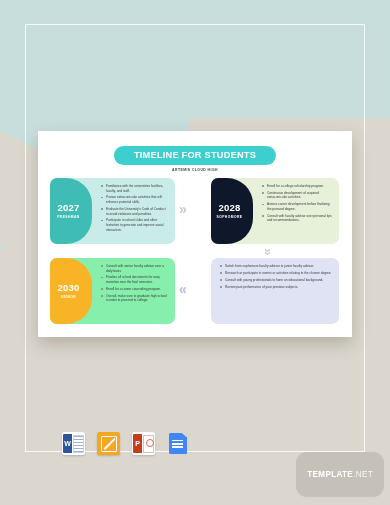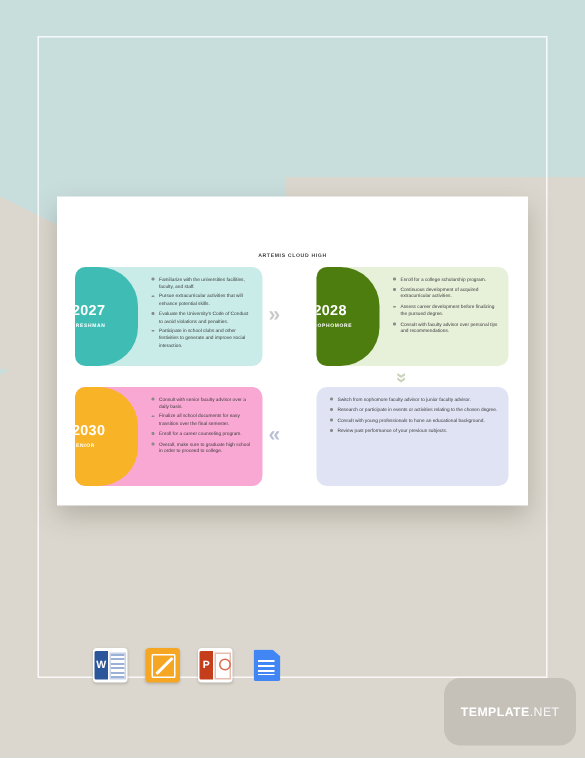--- a/index.html
+++ b/index.html
@@ -99,38 +99,38 @@
 
   .tl-card {
     position: absolute;
     border-radius: 7px;
     display: flex;
     align-items: stretch;
     overflow: hidden;
   }
   .tl-card.c1 { left: 2px;   top: 0px;   width: 125px; height: 66px; background: #c9ece9; }
   .tl-card.c2 { left: 163px; top: 0px;   width: 128px; height: 66px; background: #e7f0d9; }
-  .tl-card.c3 { left: 2px;   top: 80px;  width: 125px; height: 66px; background: #f9a8d4; }
+  .tl-card.c3 { left: 2px;   top: 80px;  width: 125px; height: 66px; background: #86efac; }
   .tl-card.c4 { left: 163px; top: 80px;  width: 128px; height: 66px; background: #dfe3f4; }
 
   .year-badge {
     flex: 0 0 auto;
     width: 44px;
     border-radius: 0 26px 26px 0;
     margin-left: -2px;
     display: flex;
     flex-direction: column;
-    align-items: flex-start;
+    align-items: center;
     justify-content: center;
     color: #ffffff;
     text-align: center;
     padding-right: 3px;
   }
   .c1 .year-badge { background: #3fbdb5; }
-  .c2 .year-badge { background: #4d7c0f; }
+  .c2 .year-badge { background: #0f172a; }
   .c3 .year-badge { background: #f8b326; }
   .c4 .year-badge { background: #3d6fc4; }
 
   .year-num {
     font-size: 9.6px;
     font-weight: bold;
     line-height: 1.05;
     letter-spacing: 0.2px;
   }
   .year-label {
@@ -302,20 +302,21 @@
 <body>
 
 <div id="bg-top"></div>
 <div id="bg-bottom"></div>
 <div id="bg-diagonal"></div>
 <div id="bg-diagonal2"></div>
 <div id="bg-frame"></div>
 
 <div id="page-sheet">
 
+  <div class="title-pill">TIMELINE FOR STUDENTS</div>
 
   <div class="subtitle">ARTEMIS CLOUD HIGH</div>
 
   <div id="timeline-grid">
 
     <div class="tl-card c1">
       <div class="year-badge">
         <div class="year-num">2027</div>
         <div class="year-label">FRESHMAN</div>
       </div>

